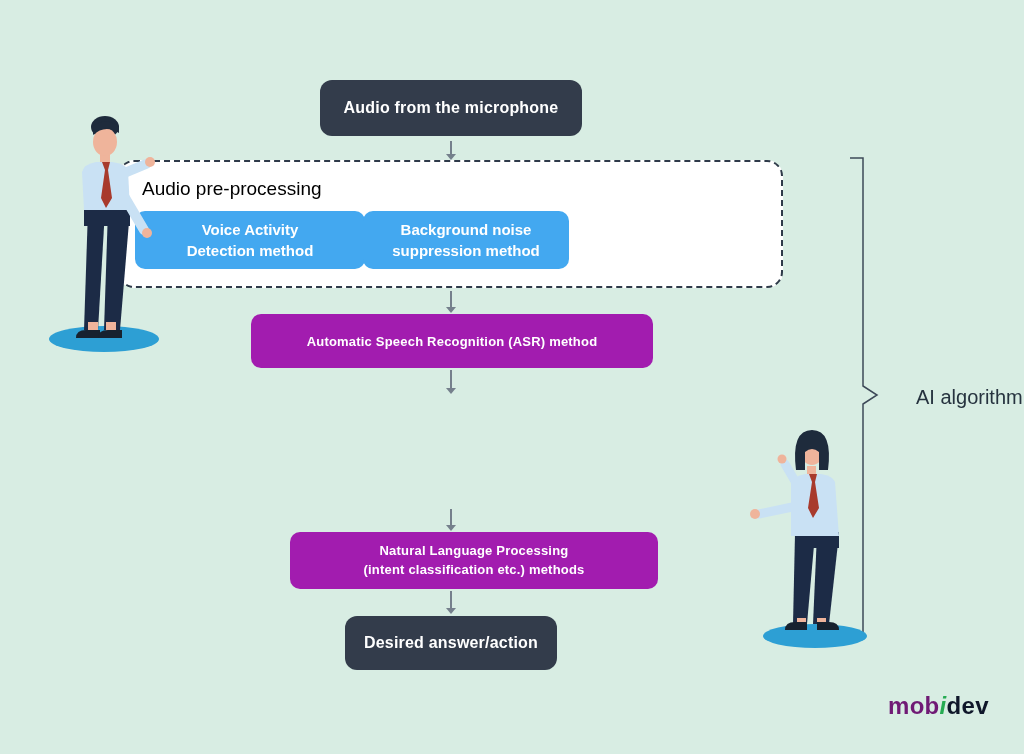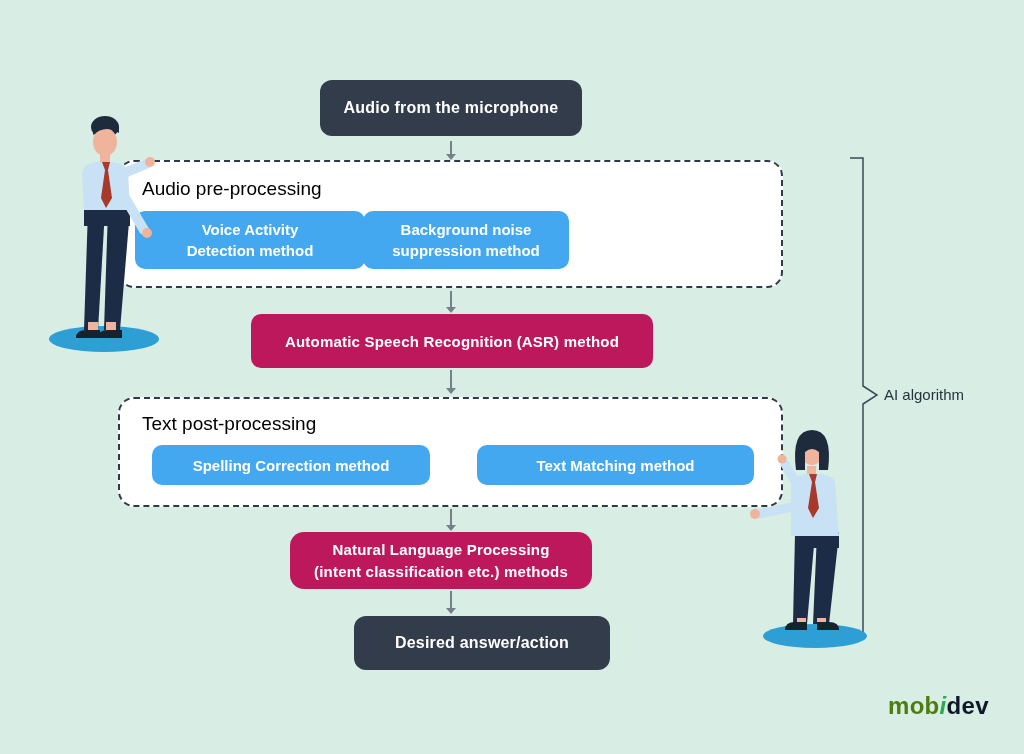--- a/index.html
+++ b/index.html
@@ -1,40 +1,40 @@
 <!DOCTYPE html>
 <html><head>
 <meta charset="utf-8">
 <style>
   html,body{margin:0;padding:0;background:#d8ede3;font-family:"Liberation Sans",sans-serif;}
   .canvas{position:relative;width:1024px;height:754px;background:#d8ede3;overflow:hidden;}
 
   .box{position:absolute;display:flex;align-items:center;justify-content:center;
        text-align:center;color:#fff;box-sizing:border-box;}
   .dark{background:#333c4b;border-radius:12px;font-size:16px;font-weight:600;letter-spacing:.2px;}
-  .green{background:#be185d;border-radius:10px;font-size:15px;font-weight:600;letter-spacing:.2px;text-align:center;}
+  .green{background:#a21caf;border-radius:10px;font-size:13px;font-weight:600;letter-spacing:.2px;text-align:center;}
   .blue{background:#43a8f0;border-radius:10px;font-size:15px;font-weight:600;line-height:1.4;}
   .multiline{white-space:pre-line;}
 
   .panel{position:absolute;background:#ffffff;border:2px dashed #2e3a49;border-radius:16px;
          box-sizing:border-box;z-index:2;}
   .panel-title{position:absolute;font-size:19px;color:#000000;font-weight:400;}
 
   .arrow{position:absolute;width:12px;display:flex;flex-direction:column;align-items:center;z-index:1;}
   .arrow .shaft{width:2px;background:#75808c;flex:1;}
   .arrow .head{width:0;height:0;border-left:5px solid transparent;border-right:5px solid transparent;
                border-top:6px solid #75808c;}
 
   .person{position:absolute;z-index:3;}
 
   .bracket{position:absolute;z-index:1;}
-  .bracket-label{position:absolute;font-size:15px;color:#26333f;z-index:1;}
+  .bracket-label{position:absolute;font-size:20px;color:#26333f;z-index:1;margin-left:32px;}
 
   .logo{position:absolute;font-size:24px;font-weight:bold;letter-spacing:.3px;}
-  .logo .g{color:#4d7c0f;text-align:right;}
+  .logo .g{color:#701a75;text-align:right;}
   .logo .i{color:#25ab52;font-style:italic;}
   .logo .b{color:#0f172a;}
 </style>
 </head>
 <body>
 
 <div class="canvas">
 
   <div class="box dark" style="left:320px;top:80px;width:262px;height:56px;">
     <span>Audio from the microphone</span>
@@ -70,36 +70,27 @@
     <div class="box blue multiline" style="left:228px;top:49px;width:206px;height:58px;margin-left:15px;">
       <span class="multiline">Background noise
 suppression method</span>
     </div>
   </div>
 
   <div class="box green" style="left:251px;top:314px;width:402px;height:54px;z-index:2;">
     <span>Automatic Speech Recognition (ASR) method</span>
   </div>
 
-  <div class="panel" style="left:118px;top:397px;width:665px;height:110px;">
-    <div class="panel-title" style="left:22px;top:14px;">Text post-processing</div>
-    <div class="box blue" style="left:32px;top:46px;width:278px;height:40px;">
-      <span>Spelling Correction method</span>
-    </div>
-    <div class="box blue" style="left:357px;top:46px;width:277px;height:40px;">
-      <span>Text Matching method</span>
-    </div>
-  </div>
 
-  <div class="box green multiline" style="left:290px;top:532px;width:302px;height:57px;line-height:1.45;z-index:2;border-radius:14px;">
+  <div class="box green multiline" style="left:290px;top:532px;width:368px;height:57px;line-height:1.45;z-index:2;">
     <span class="multiline">Natural Language Processing
 (intent classification etc.) methods</span>
   </div>
 
-  <div class="box dark" style="left:354px;top:616px;width:256px;height:54px;">
+  <div class="box dark" style="left:345px;top:616px;width:212px;height:54px;">
     <span>Desired answer/action</span>
   </div>
 
   <svg class="bracket" style="left:846px;top:155px;" width="40" height="485" viewBox="0 0 40 485">
     <path d="M4 3 L17 3 L17 231 L31 240 L17 249 L17 482 L4 482" fill="none" stroke="#3d4958" stroke-width="1.5"></path>
   </svg>
   <div class="bracket-label" style="left:884px;top:386px;">AI algorithm</div>
 
   <svg class="person" style="left:42px;top:112px;" width="130" height="240" viewBox="0 0 130 240">
     <ellipse cx="62" cy="227" rx="55" ry="13" fill="#2d9fd4"></ellipse>

